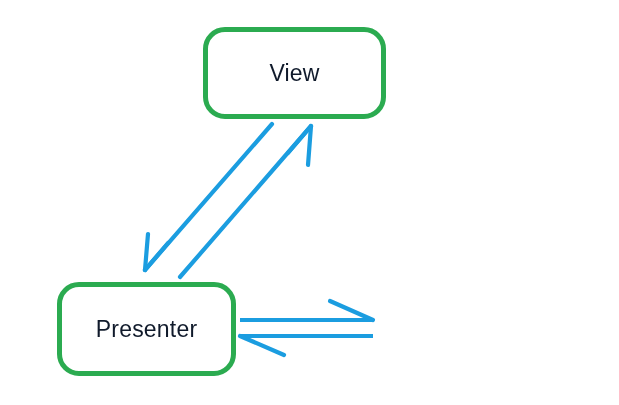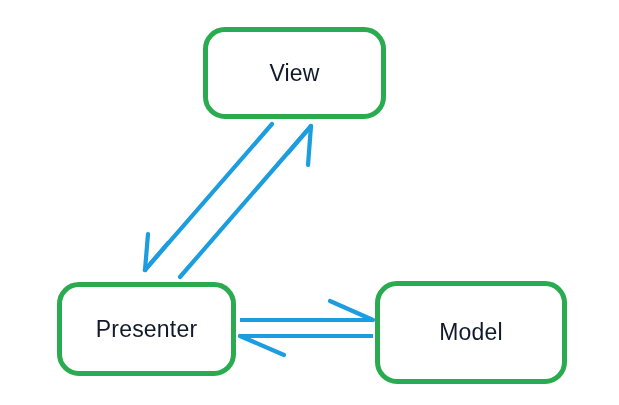--- a/index.html
+++ b/index.html
@@ -98,17 +98,14 @@
   </svg>
 
   <div class="node-box" id="node-view">
     <span class="node-label">View</span>
   </div>
 
   <div class="node-box" id="node-presenter">
     <span class="node-label">Presenter</span>
   </div>
 
-  <div class="node-box" id="node-model">
-    <span class="node-label">Model</span>
-  </div>
 
 </div>
 
 </body></html>

